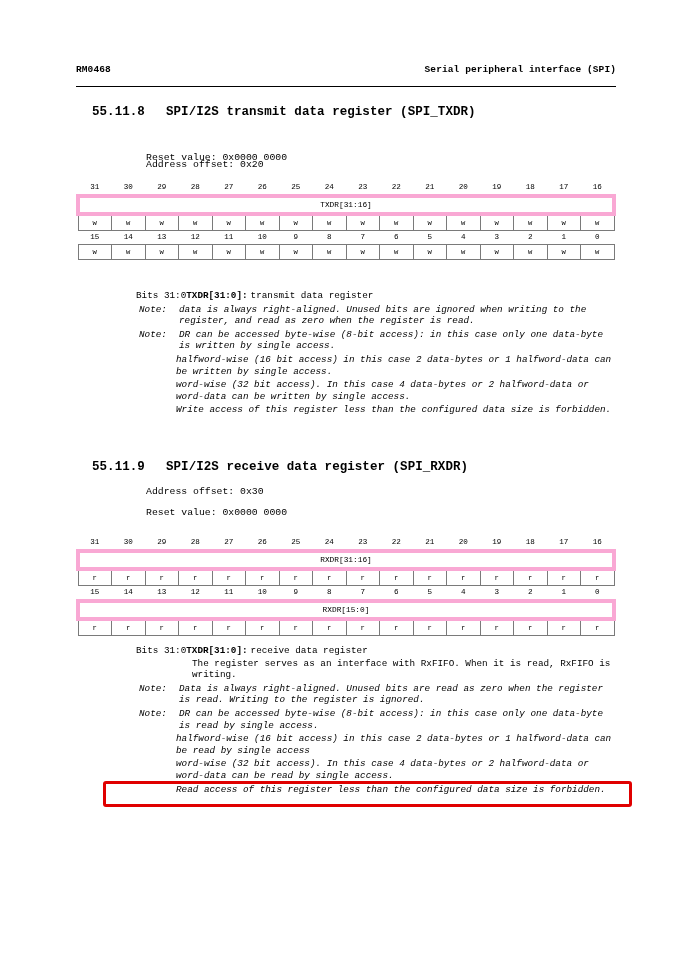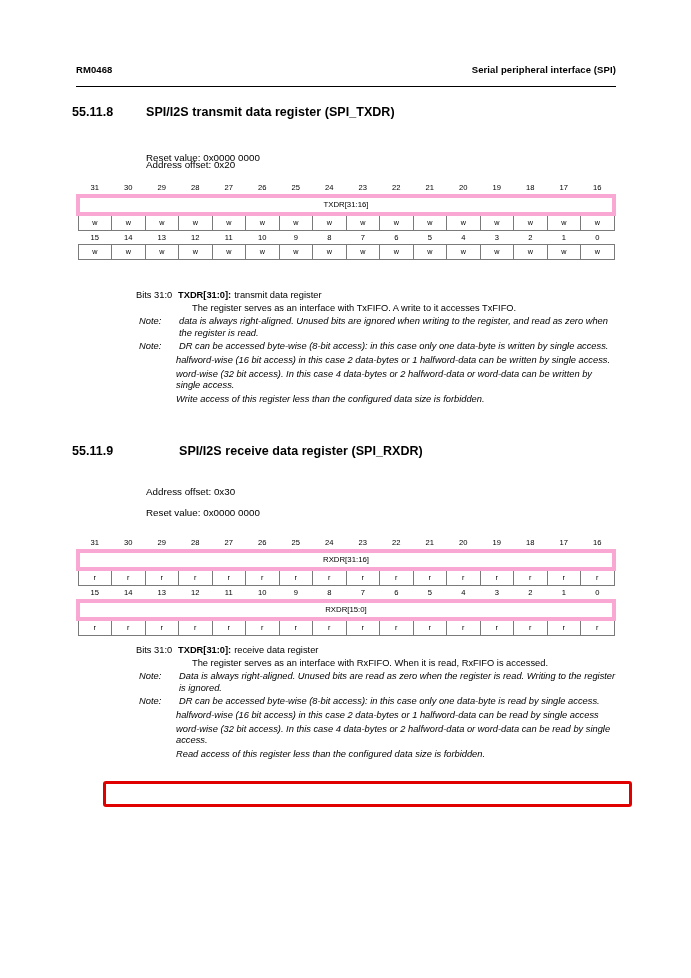--- a/index.html
+++ b/index.html
@@ -10,20 +10,21 @@
   body {
     font-family: "Liberation Sans", sans-serif;
     color: #000000;
   }
   .page {
     position: relative;
     width: 691px;
     height: 852px;
     background: #ffffff;
     overflow: hidden;
+    font-family: Liberation Mono, monospace;
   }
 
   
   .header {
     position: absolute;
     left: 76px;
     top: 64px;
     width: 540px;
     display: flex;
     justify-content: space-between;
@@ -48,20 +49,21 @@
     width: 545px;
     display: flex;
     align-items: baseline;
     font-size: 12.5px;
     font-weight: bold;
     letter-spacing: 0.05px;
   }
   .section .num {
     width: 74px;
     flex: 0 0 74px;
+    margin-left: 20px;
   }
   .section .ttl {
     flex: 1 1 auto;
   }
 
   
   .meta {
     position: absolute;
     left: 146px;
     font-size: 9.8px;
@@ -290,35 +292,34 @@
     </tr>
   </tbody>
     </table>
 
   <div class="bits-block" style="top:290px;">
     <div class="bits-head">
       <span class="lbl">Bits 31:0</span>
       <span class="fld">TXDR[31:0]:</span>
       <span>transmit data register</span>
     </div>
-    <div class="desc-line">The register serves as an interface with TxFIFO. A write to it accesses TxFIFO.</div>
     <div class="note-row">
       <span class="note-lbl">Note:</span>
       <span class="note-body">data is always right-aligned. Unused bits are ignored when writing to the register, and read as zero when the register is read.</span>
     </div>
     <div class="note-row">
       <span class="note-lbl">Note:</span>
       <span class="note-body">DR can be accessed byte-wise (8-bit access): in this case only one data-byte is written by single access.</span>
     </div>
     <div class="note-cont">halfword-wise (16 bit access) in this case 2 data-bytes or 1 halfword-data can be written by single access.</div>
     <div class="note-cont">word-wise (32 bit access). In this case 4 data-bytes or 2 halfword-data or word-data can be written by single access.</div>
     <div class="note-cont">Write access of this register less than the configured data size is forbidden.</div>
   </div>
 
-  <div class="section" style="top:444px;gap:33px;">
+  <div class="section" style="top:460px;">
     <span class="num">55.11.9</span>
     <span class="ttl">SPI/I2S receive data register (SPI_RXDR)</span>
   </div>
 
   <div class="meta" style="top:486px;">Address offset: 0x30</div>
   <div class="meta" style="top:507px;">Reset value: 0x0000 0000</div>
 
   <table class="regtable" style="top:536px;">
     <tbody>
         <tr class="bitnum">
@@ -401,21 +402,21 @@
     </tr>
   </tbody>
     </table>
 
   <div class="bits-block" style="top:645px;">
     <div class="bits-head">
       <span class="lbl">Bits 31:0</span>
       <span class="fld">TXDR[31:0]:</span>
       <span>receive data register</span>
     </div>
-    <div class="desc-line">The register serves as an interface with RxFIFO. When it is read, RxFIFO is accessed.</div>
+    <div class="desc-line">The register serves as an interface with RxFIFO. When it is read, RxFIFO is writing.</div>
     <div class="note-row">
       <span class="note-lbl">Note:</span>
       <span class="note-body">Data is always right-aligned. Unused bits are read as zero when the register is read. Writing to the register is ignored.</span>
     </div>
     <div class="note-row">
       <span class="note-lbl">Note:</span>
       <span class="note-body">DR can be accessed byte-wise (8-bit access): in this case only one data-byte is read by single access.</span>
     </div>
     <div class="note-cont">halfword-wise (16 bit access) in this case 2 data-bytes or 1 halfword-data can be read by single access</div>
     <div class="note-cont">word-wise (32 bit access). In this case 4 data-bytes or 2 halfword-data or word-data can be read by single access.</div>

